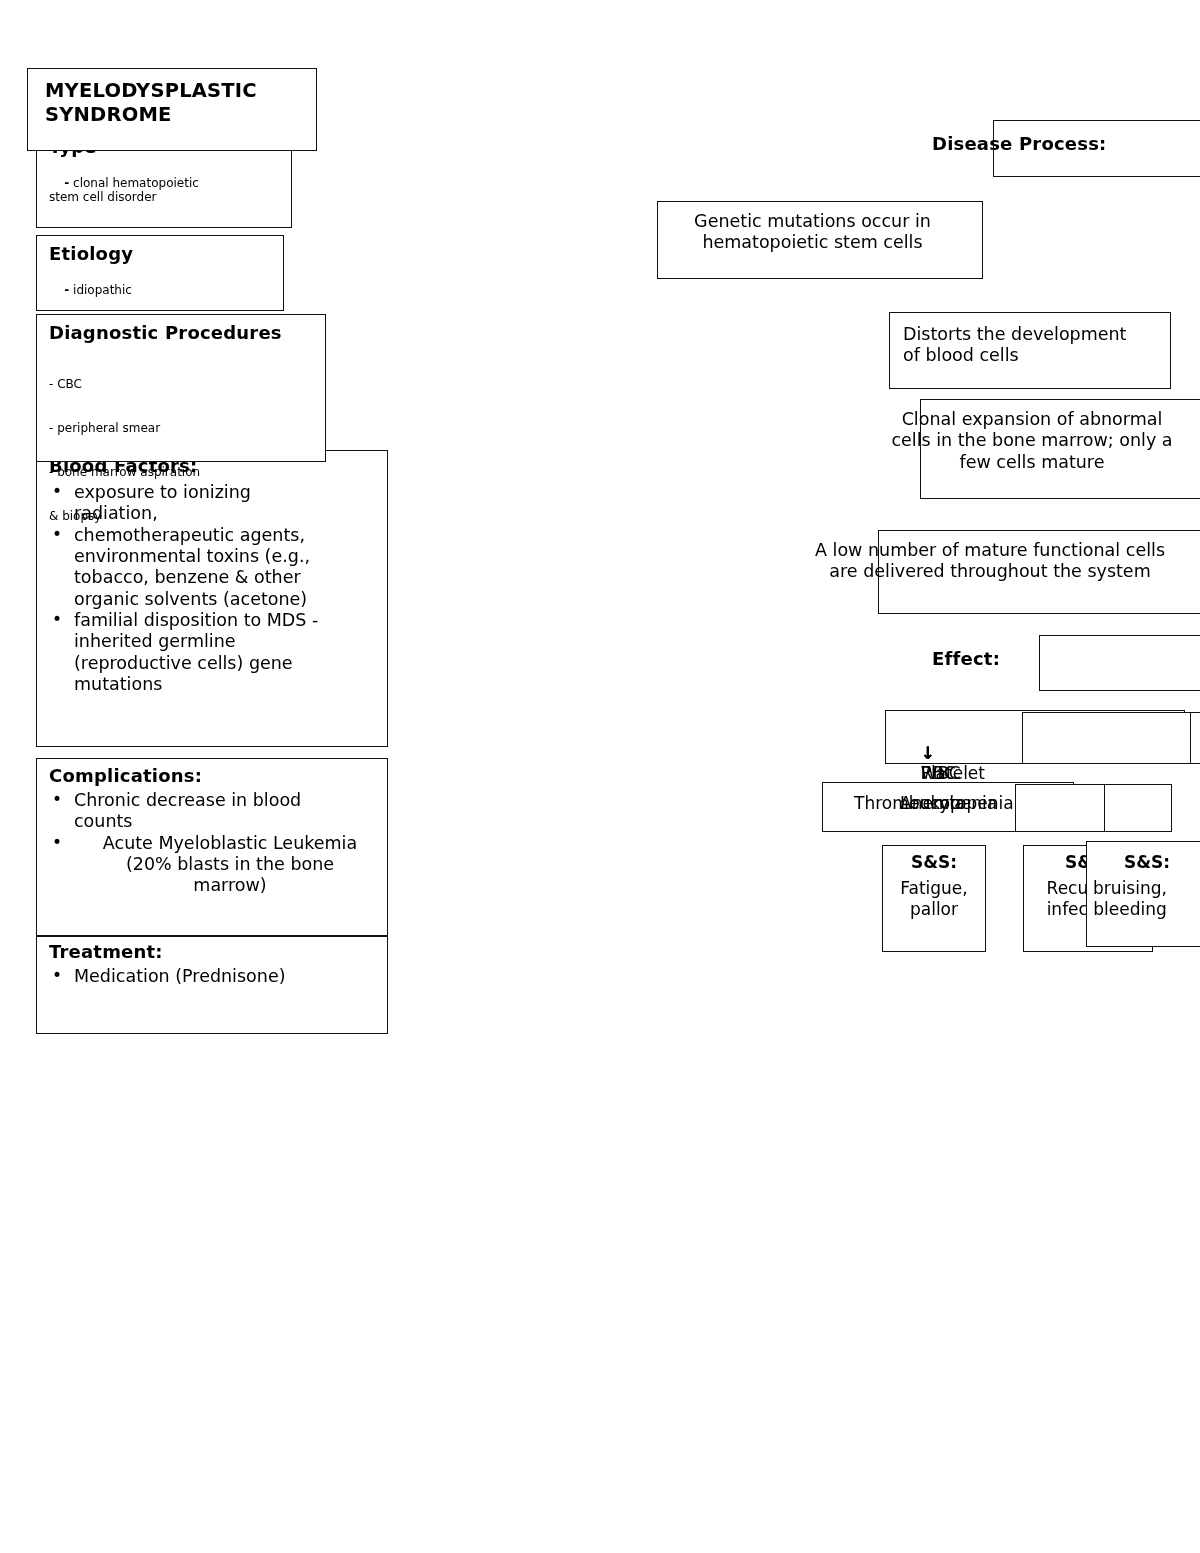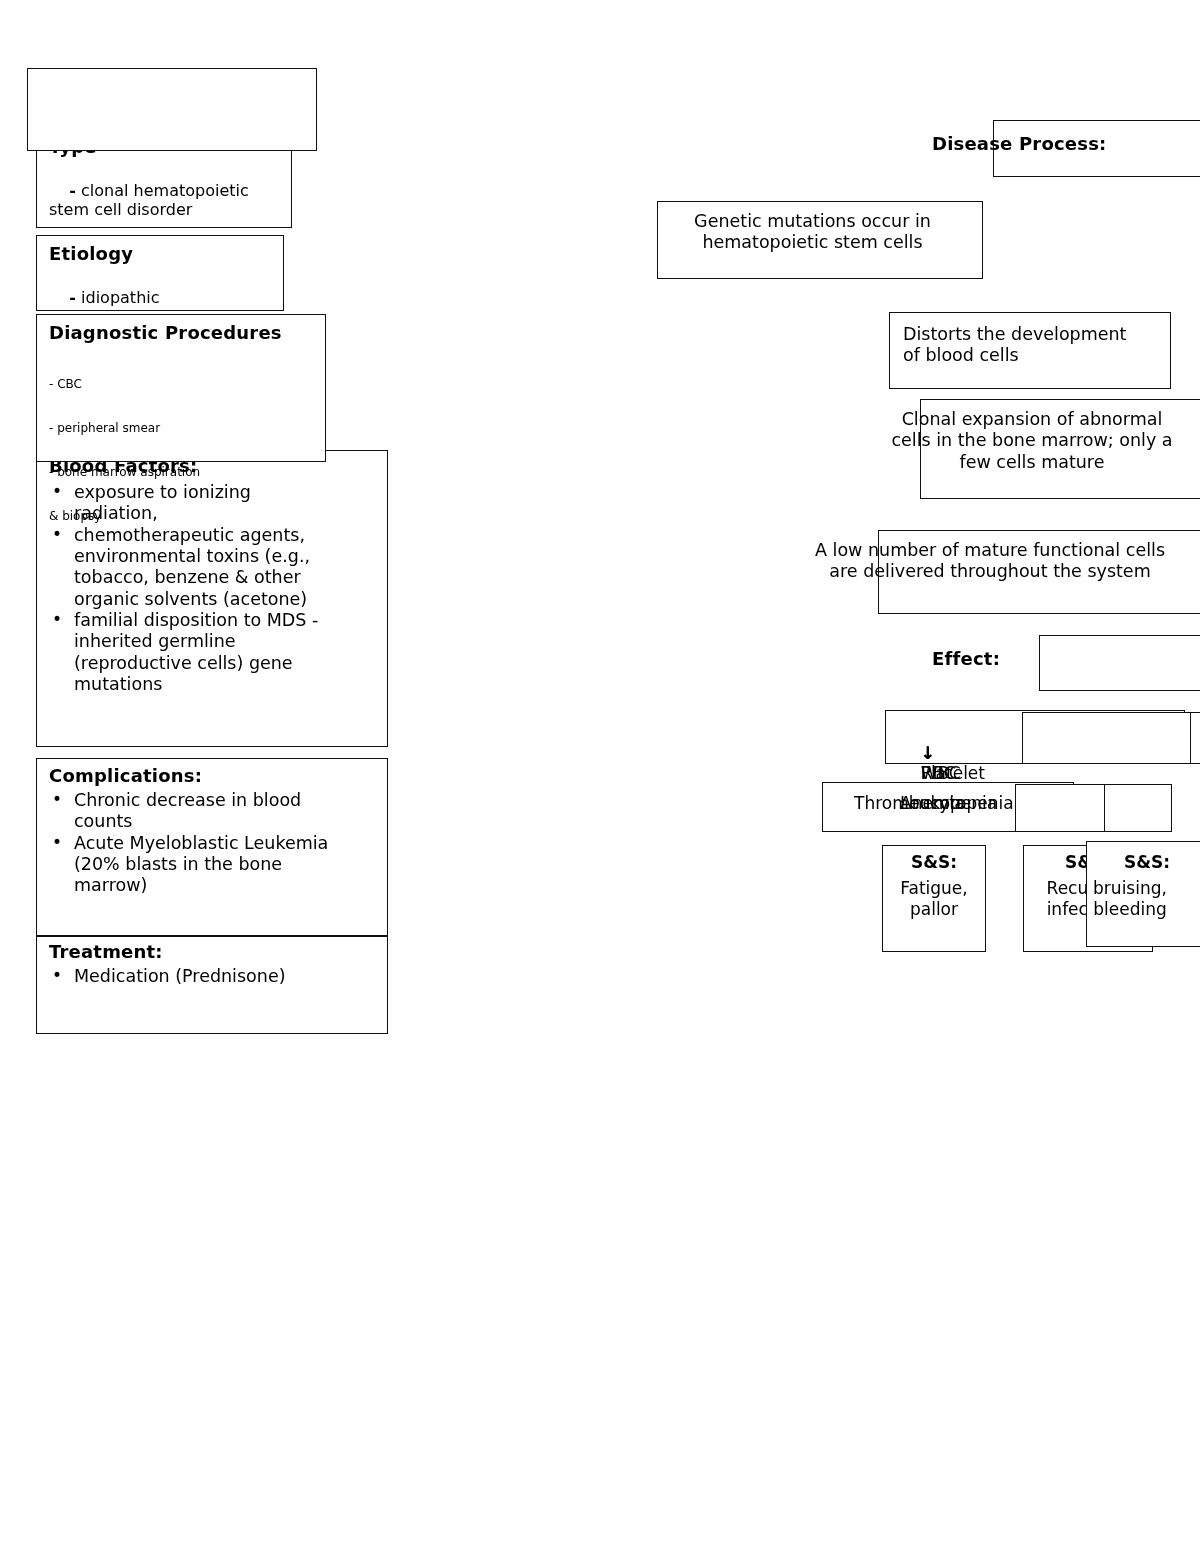--- a/index.html
+++ b/index.html
@@ -11,21 +11,21 @@
   .box{position:absolute;border:1.5px solid #111;background:#fff;box-sizing:border-box;}
   
   .txt{position:absolute;white-space:pre;line-height:1.22;}
 
   .bold{font-weight:bold;}
   .ctr{text-align:center;}
 
   
   .fs-title{font-size:19.5px;font-weight:bold;letter-spacing:.2px;}
   .fs-head{font-size:18px;font-weight:bold;letter-spacing:.2px;}
-  .fs-body{font-size:16px;}
+  .fs-body{font-size:12px;}
   .fs-flow{font-size:17.5px;}
   .fs-small{font-size:17px;}
 
   
   ul.bul{margin:0;padding:0;list-style:none;}
   ul.bul>li{position:relative;padding-left:38px;margin:0 0 0 0;font-size:17.5px;line-height:1.22;}
   ul.bul>li:before{content:"\2022";position:absolute;left:16px;top:-1px;font-size:17px;}
 
   .dashlist{font-size:12px;line-height:1.22;}
   .arrow{font-weight:bold;}
@@ -36,20 +36,22 @@
 <div class="canvas">
 
   <div class="box" style="left:36px;top:128px;width:256px;height:100px;"></div>
   <div class="txt fs-head" style="left:49px;top:136px;">Type</div>
   <div class="txt fs-body" style="left:49px;top:161px;">
     <span class="bold">-</span><span style="white-space: pre-line;"> clonal hematopoietic
 stem cell disorder</span>
   </div>
 
   <div class="box" style="left:27px;top:68px;width:290px;height:83px;"></div>
+  <div class="txt fs-title" style="left: 45px; top: 79px; white-space: pre-line;">MYELODYSPLASTIC
+SYNDROME</div>
 
   <div class="box" style="left:36px;top:235px;width:248px;height:76px;"></div>
   <div class="txt fs-head" style="left:49px;top:243px;">Etiology</div>
   <div class="txt fs-body" style="left:49px;top:268px;">
     <span class="bold">-</span><span> idiopathic</span>
   </div>
 
   <div class="box" style="left:36px;top:450px;width:352px;height:297px;"></div>
   <div class="txt fs-head" style="left:49px;top:455px;">Blood Factors:</div>
   <ul class="bul" style="position:absolute;left:36px;top:482px;width:350px;">
@@ -72,21 +74,21 @@
     <div>- peripheral smear</div>
     <div>- bone marrow aspiration</div>
     <div>&amp; biopsy</div>
   </div>
 
   <div class="box" style="left:36px;top:758px;width:352px;height:178px;"></div>
   <div class="txt fs-head" style="left:49px;top:765px;">Complications:</div>
   <ul class="bul" style="position:absolute;left:36px;top:790px;width:350px;">
     <li style="white-space: pre-line;">Chronic decrease in blood
 counts</li>
-    <li style="white-space: pre-line;">Acute Myeloblastic Leukemia
+    <li style="white-space: pre-line; text-align: center;">Acute Myeloblastic Leukemia
 (20% blasts in the bone
 marrow)</li>
   </ul>
 
   <div class="box" style="left:36px;top:936px;width:352px;height:98px;"></div>
   <div class="txt fs-head" style="left:49px;top:941px;">Treatment:</div>
   <ul class="bul" style="position:absolute;left:36px;top:966px;width:350px;">
     <li>Medication (Prednisone)</li>
   </ul>
 

